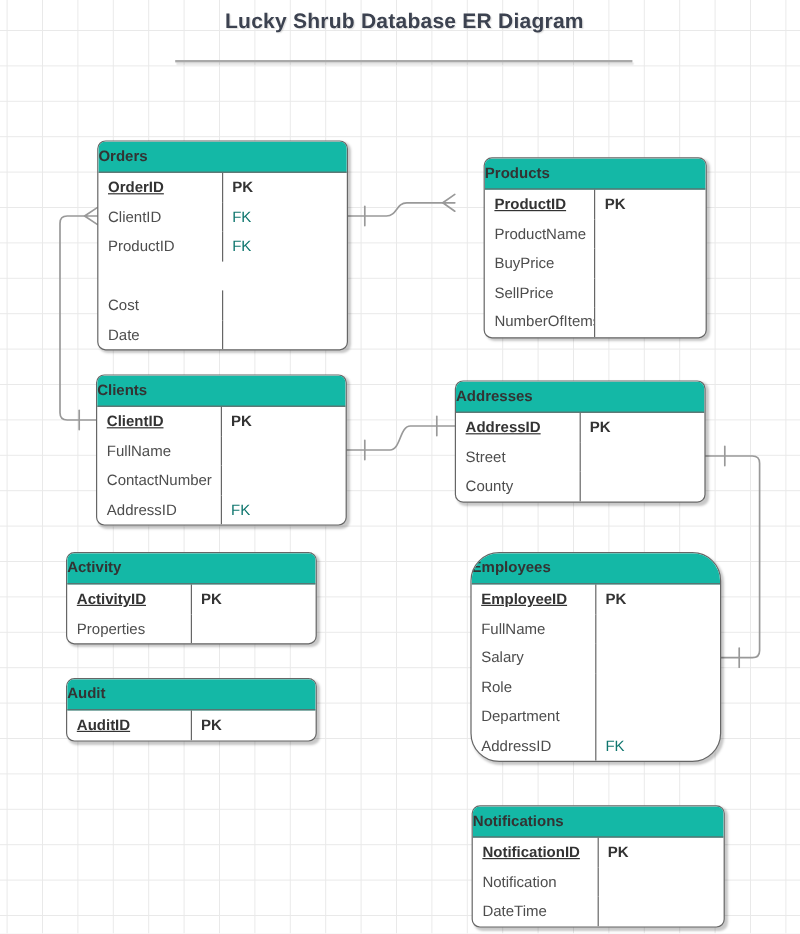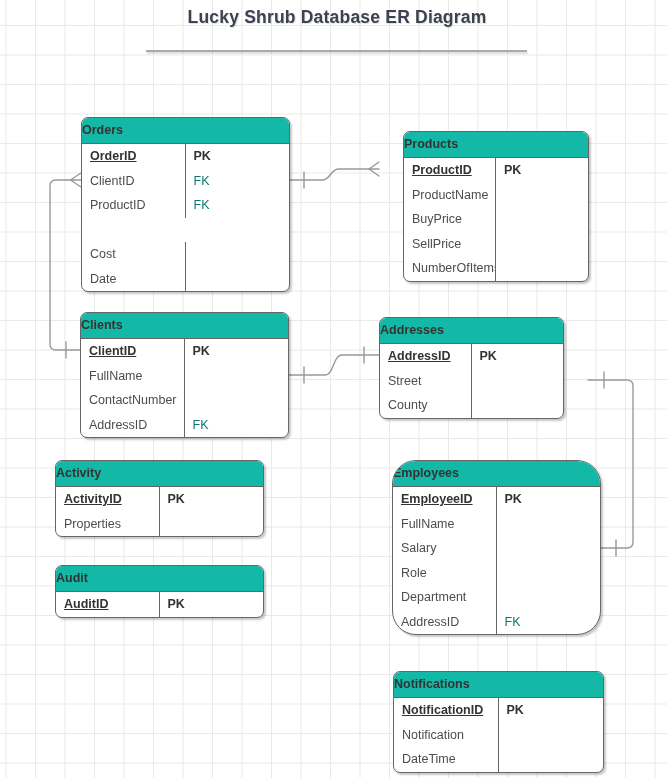--- a/index.html
+++ b/index.html
@@ -152,21 +152,21 @@
       </div>
       <div class="entity-row">
         <div class="cell name"><span>ContactNumber</span></div>
         <div class="cell key"></div>
       </div>
       <div class="entity-row">
         <div class="cell name"><span>AddressID</span></div>
         <div class="cell key">FK</div>
       </div>
     </div>
-  <div class="entity" style="left:379px;top:317px;width:185px;">
+  <div class="entity" style="left:379px;top:317px;width:209px;">
       <div class="entity-header">Addresses</div>
       <div class="entity-row pk">
         <div class="cell name"><span>AddressID</span></div>
         <div class="cell key">PK</div>
       </div>
       <div class="entity-row">
         <div class="cell name"><span>Street</span></div>
         <div class="cell key"></div>
       </div>
       <div class="entity-row">

